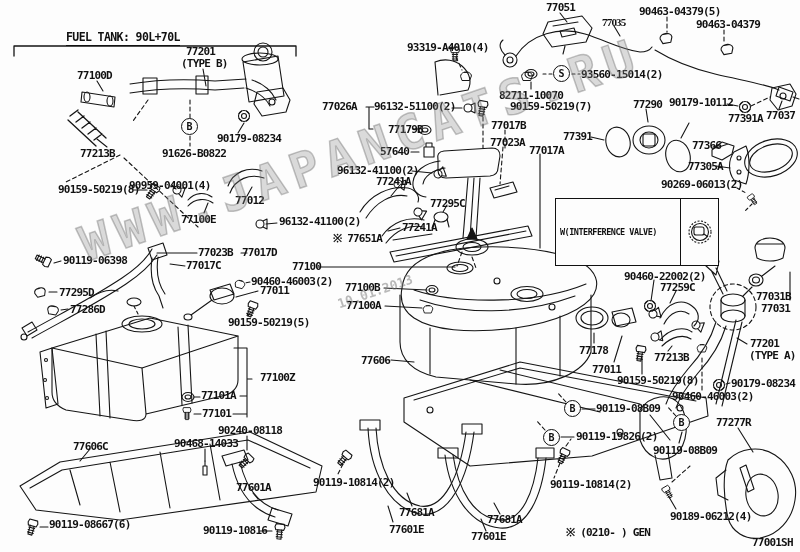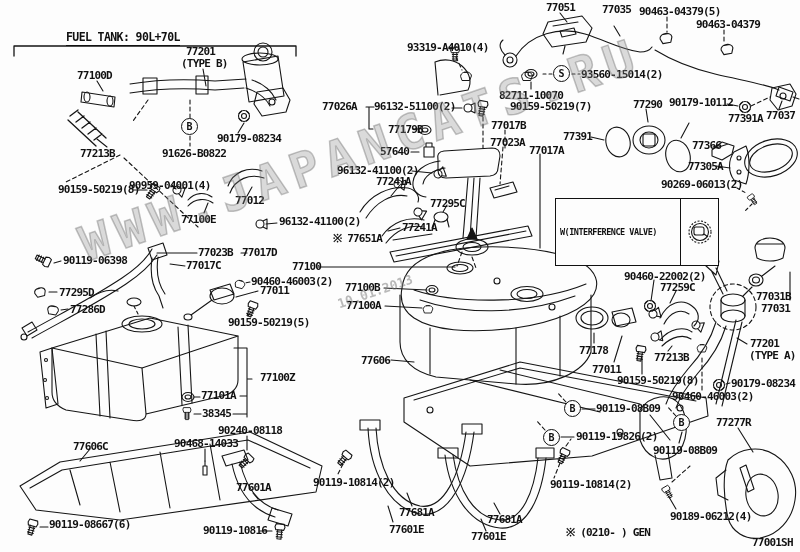--- a/index.html
+++ b/index.html
@@ -339,21 +339,21 @@
       <div class="lbl" style="left: 292px; top: 261px;">77100</div>
       <div class="lbl" style="left: 345px; top: 282px;">77100B</div>
       <div class="lbl" style="left: 346px; top: 300px;">77100A</div>
       <div class="lbl" style="left: 361px; top: 355px;">77606</div>
       <div class="lbl" style="left: 499px; top: 90px;">82711-10070</div>
       <div class="lbl" style="left: 510px; top: 101px;">90159-50219(7)</div>
       <div class="lbl" style="left: 491px; top: 120px;">77017B</div>
       <div class="lbl" style="left: 490px; top: 137px;">77023A</div>
       <div class="lbl" style="left: 529px; top: 145px; text-align: right;">77017A</div>
       <div class="lbl" style="left: 546px; top: 2px; text-align: center;">77051</div>
-      <div class="lbl" style="left: 602px; top: 4px;">77035</div>
+      <div class="lbl" style="left: 602px; top: 17px; font-family: Liberation Serif, serif;">77035</div>
       <div class="lbl" style="left: 639px; top: 6px;">90463-04379(5)</div>
       <div class="lbl" style="left: 696px; top: 19px;">90463-04379</div>
       <div class="lbl" style="left: 581px; top: 69px;">93560-15014(2)</div>
       <div class="lbl" style="left: 633px; top: 99px;">77290</div>
       <div class="lbl" style="left: 669px; top: 97px;">90179-10112</div>
       <div class="lbl" style="left: 766px; top: 110px;">77037</div>
       <div class="lbl" style="left: 690px; top: 113px; margin-left: 38px;">77391A</div>
       <div class="lbl" style="left: 563px; top: 131px;">77391</div>
       <div class="lbl" style="left: 692px; top: 140px;">77366</div>
       <div class="lbl" style="left: 688px; top: 161px;">77305A</div>
@@ -371,21 +371,21 @@
       <div class="lbl" style="left: 731px; top: 378px;">90179-08234</div>
       <div class="lbl" style="left: 672px; top: 391px;">90460-46003(2)</div>
       <div class="lbl" style="left: 596px; top: 403px;">90119-08B09</div>
       <div class="lbl" style="left: 576px; top: 431px;">90119-19826(2)</div>
       <div class="lbl" style="left: 716px; top: 417px;">77277R</div>
       <div class="lbl" style="left: 653px; top: 445px;">90119-08B09</div>
       <div class="lbl" style="left: 550px; top: 479px;">90119-10814(2)</div>
       <div class="lbl" style="left: 670px; top: 511px;">90189-06212(4)</div>
       <div class="lbl" style="left: 260px; top: 372px;">77100Z</div>
       <div class="lbl" style="left: 201px; top: 390px;">77101A</div>
-      <div class="lbl" style="left: 202px; top: 408px;">38345</div>
+      <div class="lbl" style="left: 202px; top: 408px;">77101</div>
       <div class="lbl" style="left: 73px; top: 441px;">77606C</div>
       <div class="lbl" style="left: 218px; top: 425px;">90240-08118</div>
       <div class="lbl" style="left: 174px; top: 438px;">90468-14033</div>
       <div class="lbl" style="left: 236px; top: 482px;">77601A</div>
       <div class="lbl" style="left: 49px; top: 519px;">90119-08667(6)</div>
       <div class="lbl" style="left: 203px; top: 525px;">90119-10816</div>
       <div class="lbl" style="left: 313px; top: 477px;">90119-10814(2)</div>
       <div class="lbl" style="left: 399px; top: 507px;">77681A</div>
       <div class="lbl" style="left: 389px; top: 524px;">77601E</div>
       <div class="lbl" style="left: 487px; top: 514px;">77681A</div>

